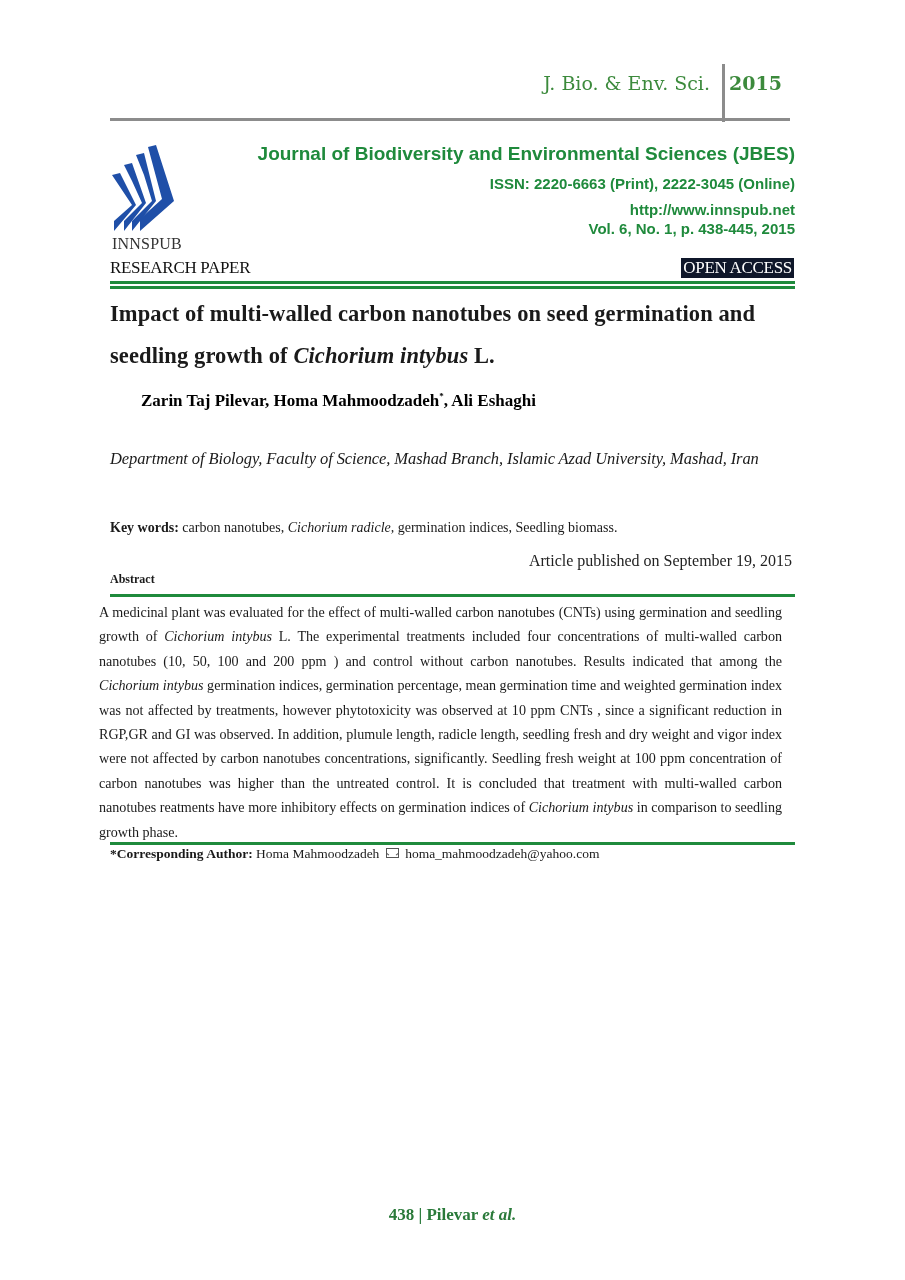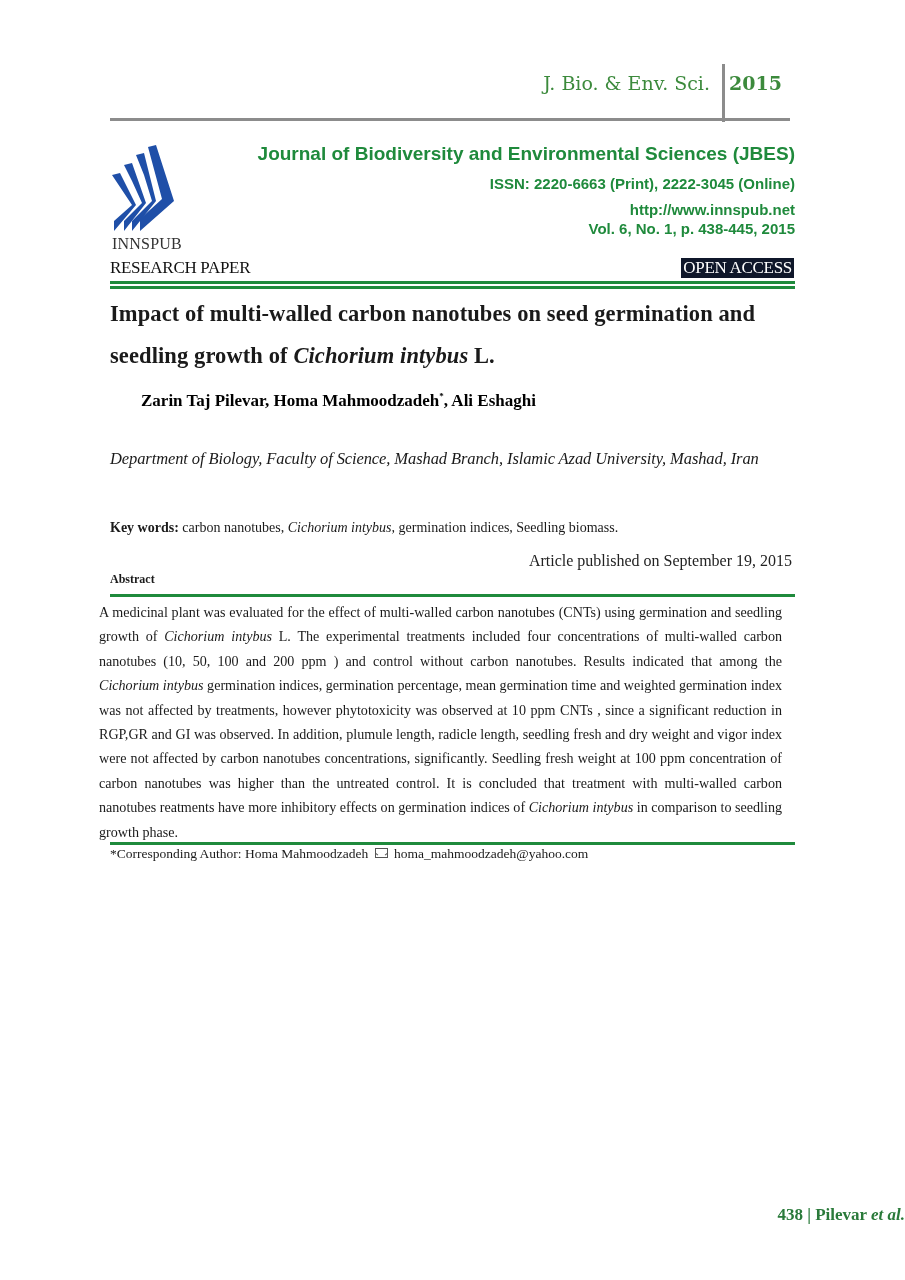--- a/index.html
+++ b/index.html
@@ -52,29 +52,29 @@
     .published { right: 113px; top: 552px; font-size: 16px; color: #222; }
     .abs-head { left: 110px; top: 572px; font-weight: bold; font-size: 12px; color: #1a1a1a; }
     .abs-rule { left: 110px; top: 594px; width: 685px; height: 3px; background: #1f8a3c; }
 
     .abstract { left: 99px; top: 600px; width: 683px; font-size: 14.1px; line-height: 24.4px;
                 text-align: justify; color: #1a1a1a; }
     .abstract i { font-style: italic; }
 
     .corr-rule { left: 110px; top: 842px; width: 685px; height: 3px; background: #1f8a3c; }
     .corr { left: 110px; top: 846px; font-size: 13.5px; color: #1a1a1a; }
-    .corr b { font-weight: normal; }
+    .corr b { font-weight: bold; }
     .corr .env { display: inline-block; width: 11px; height: 8px; border: 1px solid #555; position: relative;
                  vertical-align: 0px; margin: 0 3px; overflow: hidden; }
     .corr .env::before, .corr .env::after { content: ""; position: absolute; top: -4px; width: 8px; height: 8px;
                  border-bottom: 1px solid #555; }
     .corr .env::before { left: -3px; transform: rotate(35deg); }
     .corr .env::after { right: -3px; transform: rotate(-35deg); }
 
-    .footer { left: 0; width: 905px; top: 1205px; text-align: right; font-weight: bold; font-size: 17px; color: #2a7a3a; }
+    .footer { left: 0; width: 905px; top: 1205px; text-align: center; font-weight: bold; font-size: 17px; color: #2a7a3a; }
     .footer i { font-style: italic; }
   </style>
 </head>
 <body>
 
 <div class="abs run-head">
   <span class="run-journal">J. Bio. &amp; Env. Sci.</span>
   <div class="run-vline"></div>
   <span class="run-year">2015</span>
   <div class="run-hline"></div>
@@ -99,21 +99,21 @@
 <div class="abs oa-badge">OPEN ACCESS</div>
 <div class="abs rp-rule1"></div>
 <div class="abs rp-rule2"></div>
 
 <div class="abs title"><span>Impact of multi-walled carbon nanotubes  on seed germination and seedling growth of </span><i>Cichorium intybus</i><span> L.</span></div>
 
 <div class="abs authors"><span>Zarin Taj Pilevar,</span> <span>Homa Mahmoodzadeh</span><sup>*</sup><span>, Ali Eshaghi</span></div>
 
 <div class="abs affil">Department of Biology, Faculty of Science, Mashad Branch, Islamic Azad University, Mashad, Iran</div>
 
-<div class="abs keywords"><b>Key words:</b><span> carbon nanotubes, </span><i>Cichorium intybus,</i><span> germination indices, Seedling biomass.</span></div>
+<div class="abs keywords"><b>Key words:</b><span> carbon nanotubes, </span><i>Cichorium radicle,</i><span> germination indices, Seedling biomass.</span></div>
 
 <div class="abs published">Article published on September 19, 2015</div>
 
 <div class="abs abs-head">Abstract</div>
 <div class="abs abs-rule"></div>
 <div class="abs abstract"><span>A medicinal plant was evaluated for the effect of multi-walled carbon nanotubes (CNTs) using germination and seedling growth of </span><i>Cichorium intybus</i><span> L. The experimental treatments included four concentrations of multi-walled carbon nanotubes (10, 50, 100 and 200 ppm ) and control without carbon nanotubes. Results indicated that among the </span><i>Cichorium intybus</i><span> germination indices, germination percentage, mean germination time and weighted germination index was not affected by treatments, however phytotoxicity was observed at 10 ppm CNTs , since a significant reduction in RGP,GR and GI was observed. In addition, plumule length, radicle length, seedling  fresh and  dry weight and vigor index were not affected by carbon nanotubes concentrations, significantly. Seedling  fresh  weight  at 100 ppm concentration of carbon nanotubes was higher than the untreated control. It  is  concluded  that  treatment with multi-walled carbon nanotubes reatments have more inhibitory effects on germination indices of </span><i>Cichorium intybus</i><span> in comparison to seedling growth phase.</span></div>
 
 <div class="abs corr-rule"></div>
 <div class="abs corr"><b>*Corresponding Author:</b><span> Homa Mahmoodzadeh </span><span class="env"></span><span> homa_mahmoodzadeh@yahoo.com</span></div>
 

